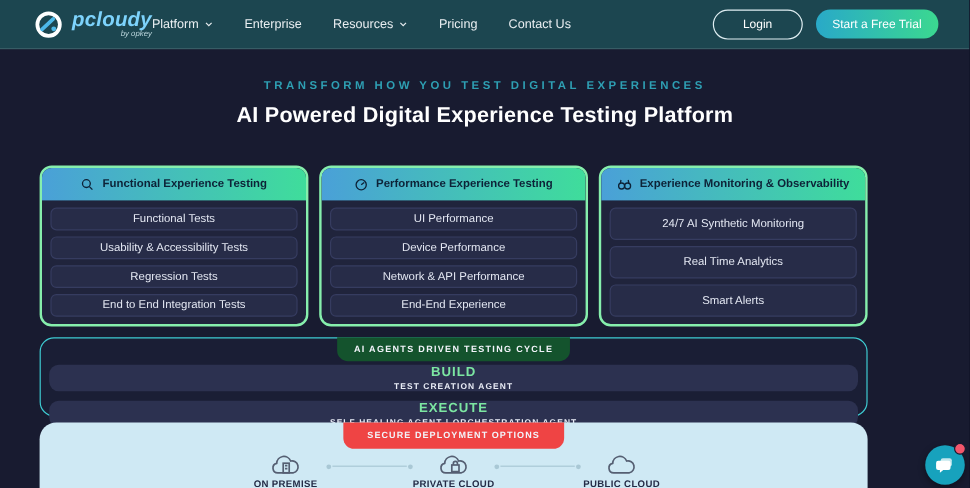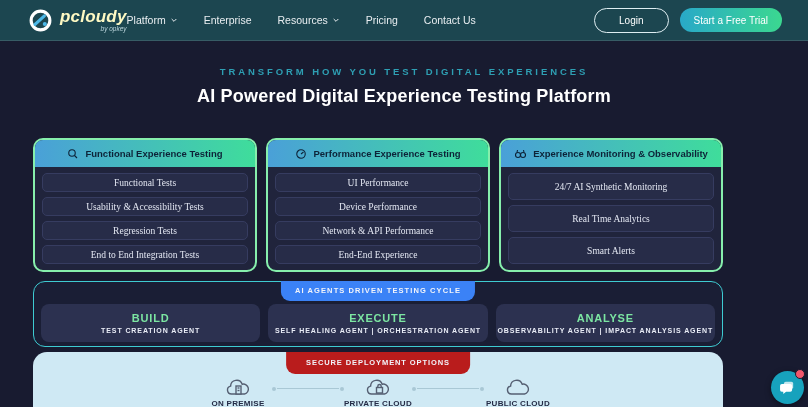--- a/index.html
+++ b/index.html
@@ -4,21 +4,21 @@
 <style>
   * { margin:0; padding:0; box-sizing:border-box; }
   body { font-family:"Liberation Sans","DejaVu Sans",sans-serif; background:#0e1122; }
   .page { position:relative; width:808px; height:407px; background:#181b30; overflow:hidden; }
 
   
   .header { height:41px; background:#1c4650; display:flex; align-items:center;
             padding:0 26px 0 28px; border-bottom:1px solid rgba(255,255,255,0.12); }
   .logo { display:flex; align-items:center; gap:7px; cursor:pointer; }
   .logo-text { display:flex; flex-direction:column; line-height:1; }
-  .logo-name { color:#fef9c3; font-size:17px; font-weight:700; font-style:italic; letter-spacing:0.2px; }
+  .logo-name { color:#7dd3fc; font-size:17px; font-weight:700; font-style:italic; letter-spacing:0.2px; }
   .logo-tag { color:#bcd6dd; font-size:6.5px; font-style:italic; text-align:right; margin-top:1px; }
   .nav { display:flex; align-items:center; gap:26px; }
   .nav-item { display:flex; align-items:center; gap:4px; color:#e9eef1; font-size:10.5px; cursor:pointer; }
   .chev { display:inline-flex; }
   .header-actions { margin-left:auto; display:flex; align-items:center; gap:11px; }
   .btn-login { border:1px solid #dfeef2; border-radius:13px; color:#ffffff; font-size:10px;
                padding:6px 24px; background:transparent; cursor:pointer; }
   .btn-trial { border:none; border-radius:13px; color:#ffffff; font-size:10px; font-weight:500;
                padding:6.5px 14px; background:linear-gradient(90deg,#29a9c8,#3bd890); cursor:pointer; }
 
@@ -28,43 +28,43 @@
   .hero-title { margin-top:9px; text-align:center; color:#ffffff; font-size:18px; font-weight:700;
                 letter-spacing:0.2px; }
 
   
   .cards { position:absolute; left:33px; top:138px; width:690px; display:flex; gap:9px; }
   .card { flex:1; height:134px; border:2px solid #86efac; border-radius:10px; overflow:hidden;
           background:#20243c; display:flex; flex-direction:column; }
   .card-head { height:27px; flex:0 0 27px; background:linear-gradient(90deg,#4aa0d8,#3fdd9b);
                display:flex; align-items:center; justify-content:center; gap:6px;
                color:#0d2338; font-size:9.5px; font-weight:700; }
-  .card-body { flex:1; display:flex; flex-direction:column; gap:5px; padding:6px 7px;font-family:Liberation Serif, serif; }
+  .card-body { flex:1; display:flex; flex-direction:column; gap:5px; padding:6px 7px; }
   .card-row { flex:1; background:#272c48; border:1px solid #363c60; border-radius:5px;
               display:flex; align-items:center; justify-content:center;
               color:#e3e7f2; font-size:9.5px; cursor:pointer; }
 
   
   .agents { position:absolute; left:33px; top:281px; width:690px; height:66px;
             border:1.5px solid #3ecbd2; border-radius:12px; background:rgba(32,38,62,0.35); }
   .agents-tab { position:absolute; left:50%; top:-1px; transform:translateX(-50%);
-                background:#3b82f6; color:#f2f4fa; font-size:7.5px; font-weight:700;
+                background:#14532d; color:#f2f4fa; font-size:7.5px; font-weight:700;
                 letter-spacing:1.1px; padding:5px 14px 6px; border-radius:0 0 9px 9px; white-space:nowrap; }
   .agents-grid { position:absolute; left:7px; right:7px; top:22px; bottom:4px;
-                 display:flex; gap:8px; }
+                 display:flex; gap:8px;flex-direction:column; }
   .agent-card { flex:1; background:#2c3150; border-radius:8px; display:flex; flex-direction:column;
                 align-items:center; justify-content:center; gap:3px; cursor:pointer; }
   .agent-title { color:#7ce6a2; font-size:11px; font-weight:700; letter-spacing:0.8px; }
   .agent-sub { color:#e9ecf6; font-size:7px; font-weight:600; letter-spacing:0.9px; }
 
   
   .deploy { position:absolute; left:33px; top:352px; width:690px; height:70px;
             background:#cfe9f4; border-radius:14px 14px 0 0; }
   .deploy-tab { position:absolute; left:50%; top:0; transform:translateX(-50%);
-                background:#b91c1c; color:#f2f4fa; font-size:7.5px; font-weight:700;
+                background:#ef4444; color:#f2f4fa; font-size:7.5px; font-weight:700;
                 letter-spacing:0.9px; padding:6px 20px 7px; border-radius:0 0 9px 9px; white-space:nowrap; }
   .deploy-row { position:absolute; left:0; right:0; top:26px; display:flex;
                 justify-content:center; align-items:flex-start; }
   .deploy-opt { display:flex; flex-direction:column; align-items:center; width:78px; }
   .deploy-opt svg { display:block; }
   .deploy-label { margin-top:2px; color:#242b46; font-size:8px; font-weight:700; letter-spacing:0.3px;
                   white-space:nowrap; }
   .connector { width:62px; height:1px; background:#a9c8d5; margin-top:10px; position:relative; }
   .connector::before, .connector::after { content:""; position:absolute; top:-1.5px; width:4px; height:4px;
                   border-radius:50%; background:#a9c8d5; }

